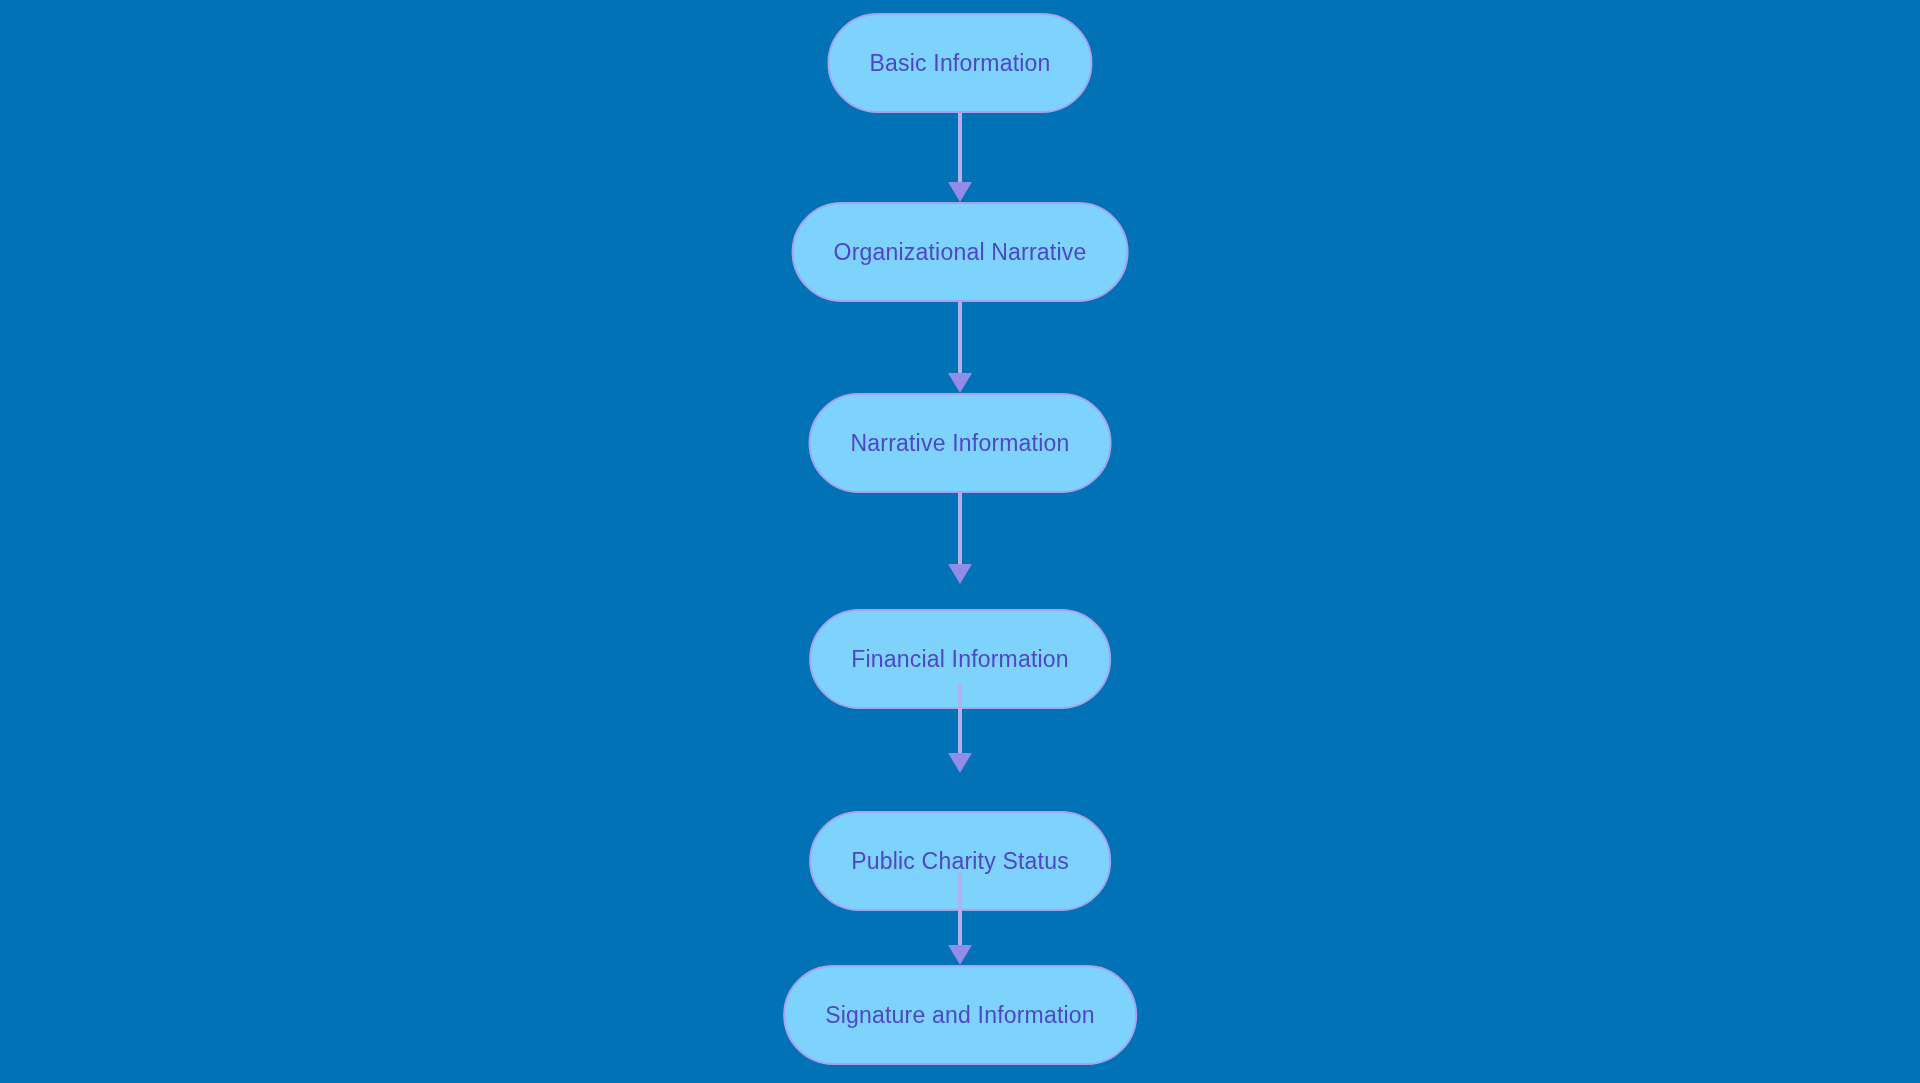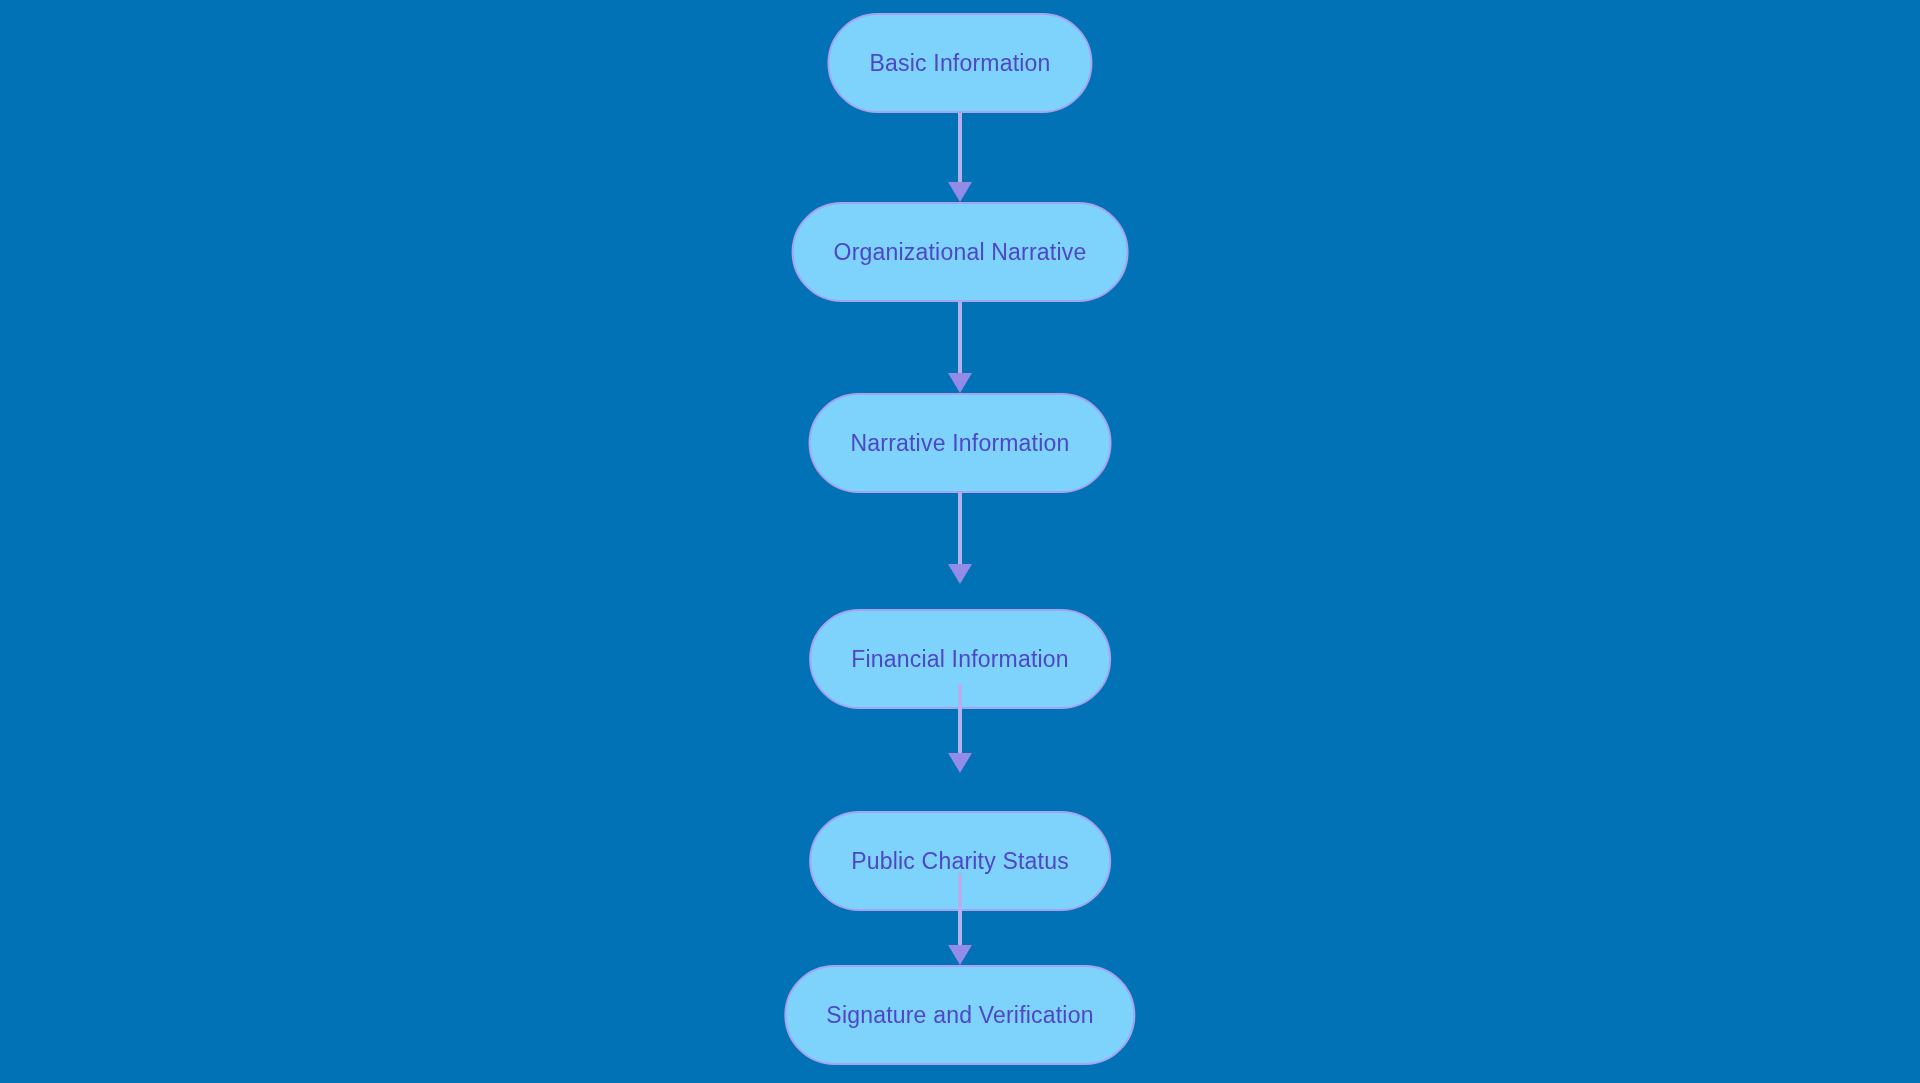--- a/index.html
+++ b/index.html
@@ -118,16 +118,16 @@
   <div class="node n5">
     <span class="node-label">Public Charity Status</span>
   </div>
 
   <div class="arrow a5">
     <div class="shaft"></div>
     <div class="head"></div>
   </div>
 
   <div class="node n6">
-    <span class="node-label">Signature and Verification</span>
+    <span class="node-label">Signature and Information</span>
   </div>
 
 </div>
 
 </body></html>

